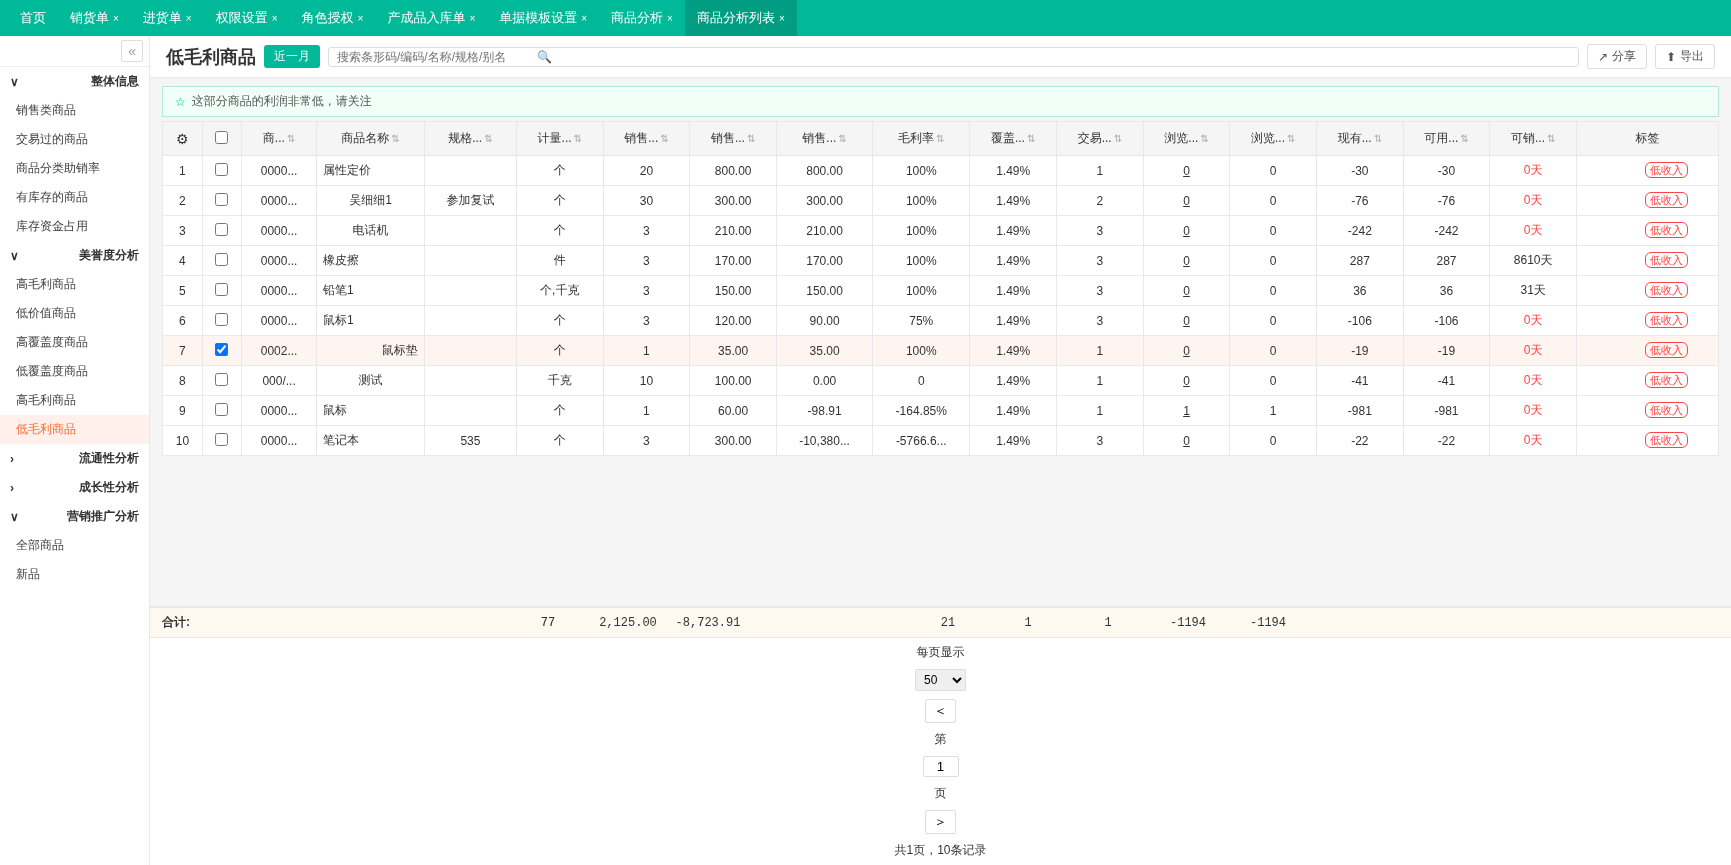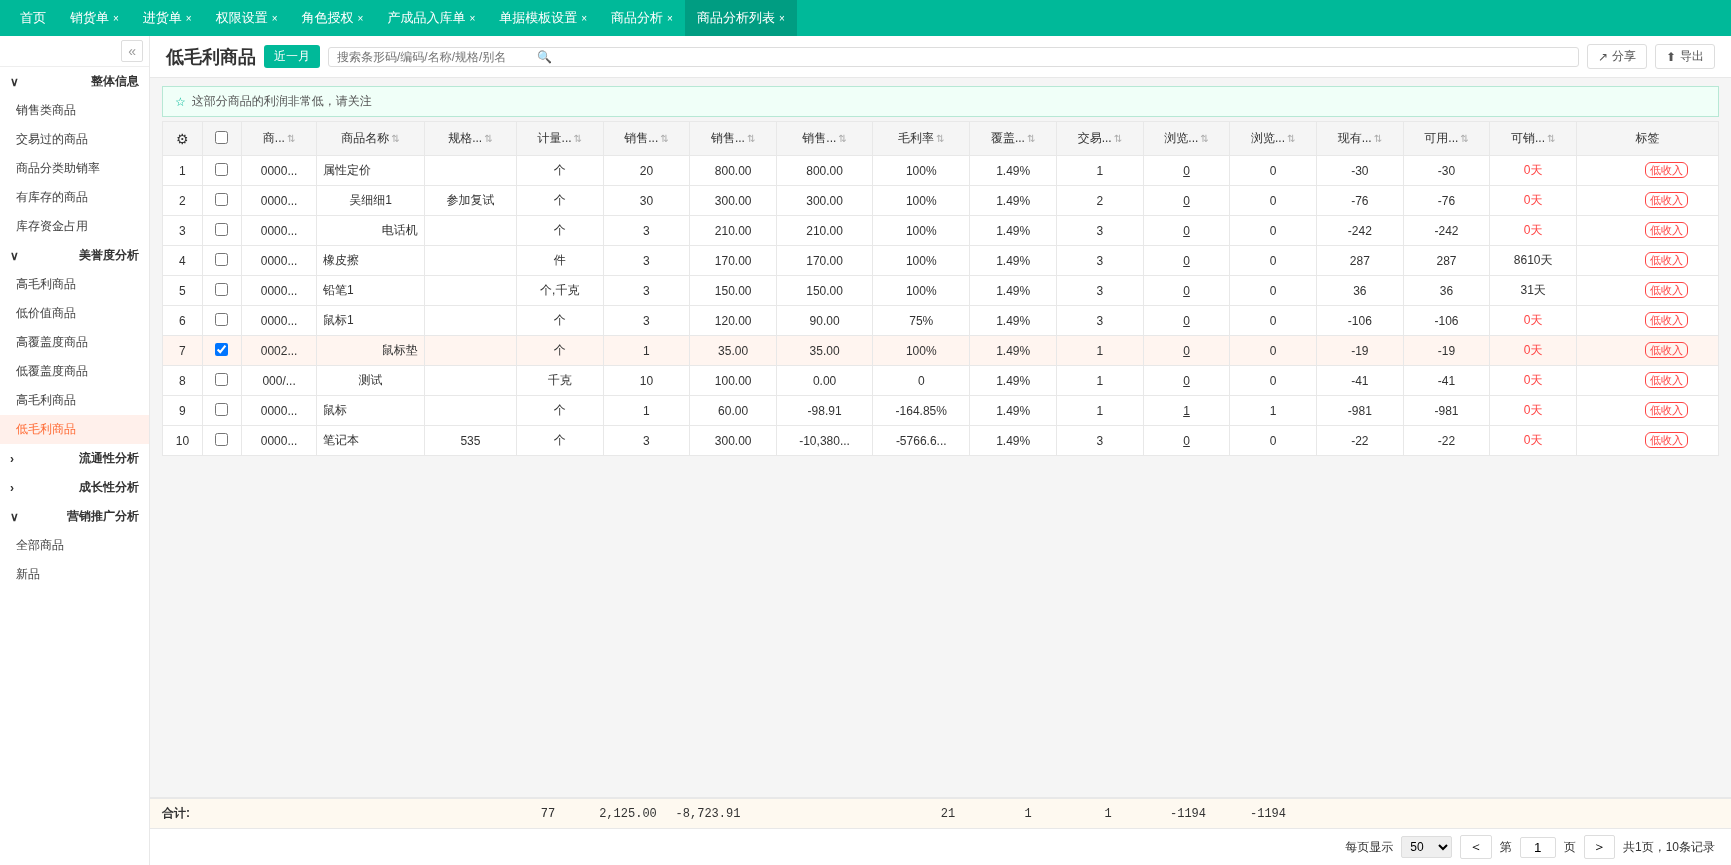--- a/index.html
+++ b/index.html
@@ -217,20 +217,21 @@
 
     .pagination-bar {
       display: flex;
       align-items: center;
       justify-content: flex-end;
       padding: 6px 16px;
       background: #fff;
       border-top: 1px solid #e8e8e8;
       gap: 8px;
       font-size: 12px;
+      flex-direction: column;
     }
     .page-size-select {
       border: 1px solid #ddd;
       padding: 2px 4px;
       border-radius: 2px;
       font-size: 12px;
     }
     .page-btn {
       padding: 2px 8px;
       border: 1px solid #ddd;
@@ -506,21 +507,21 @@
     <td>0</td>
     <td>-76</td>
     <td>-76</td>
     <td style="color:#ff4444">0天</td>
     <td><span class="tag-low-income" style="color:#ff4444;border-color:#ff4444">低收入</span></td>
   </tr>
             <tr>
     <td>3</td>
     <td><input type="checkbox" style=""></td>
     <td>0000...</td>
-    <td style="text-align:right">电话机</td>
+    <td style="text-align:center">电话机</td>
     <td></td>
     <td>个</td>
     <td>3</td>
     <td>210.00</td>
     <td>210.00</td>
     <td>100%</td>
     <td>1.49%</td>
     <td>3</td>
     <td><span class="underlined">0</span></td>
     <td>0</td>

